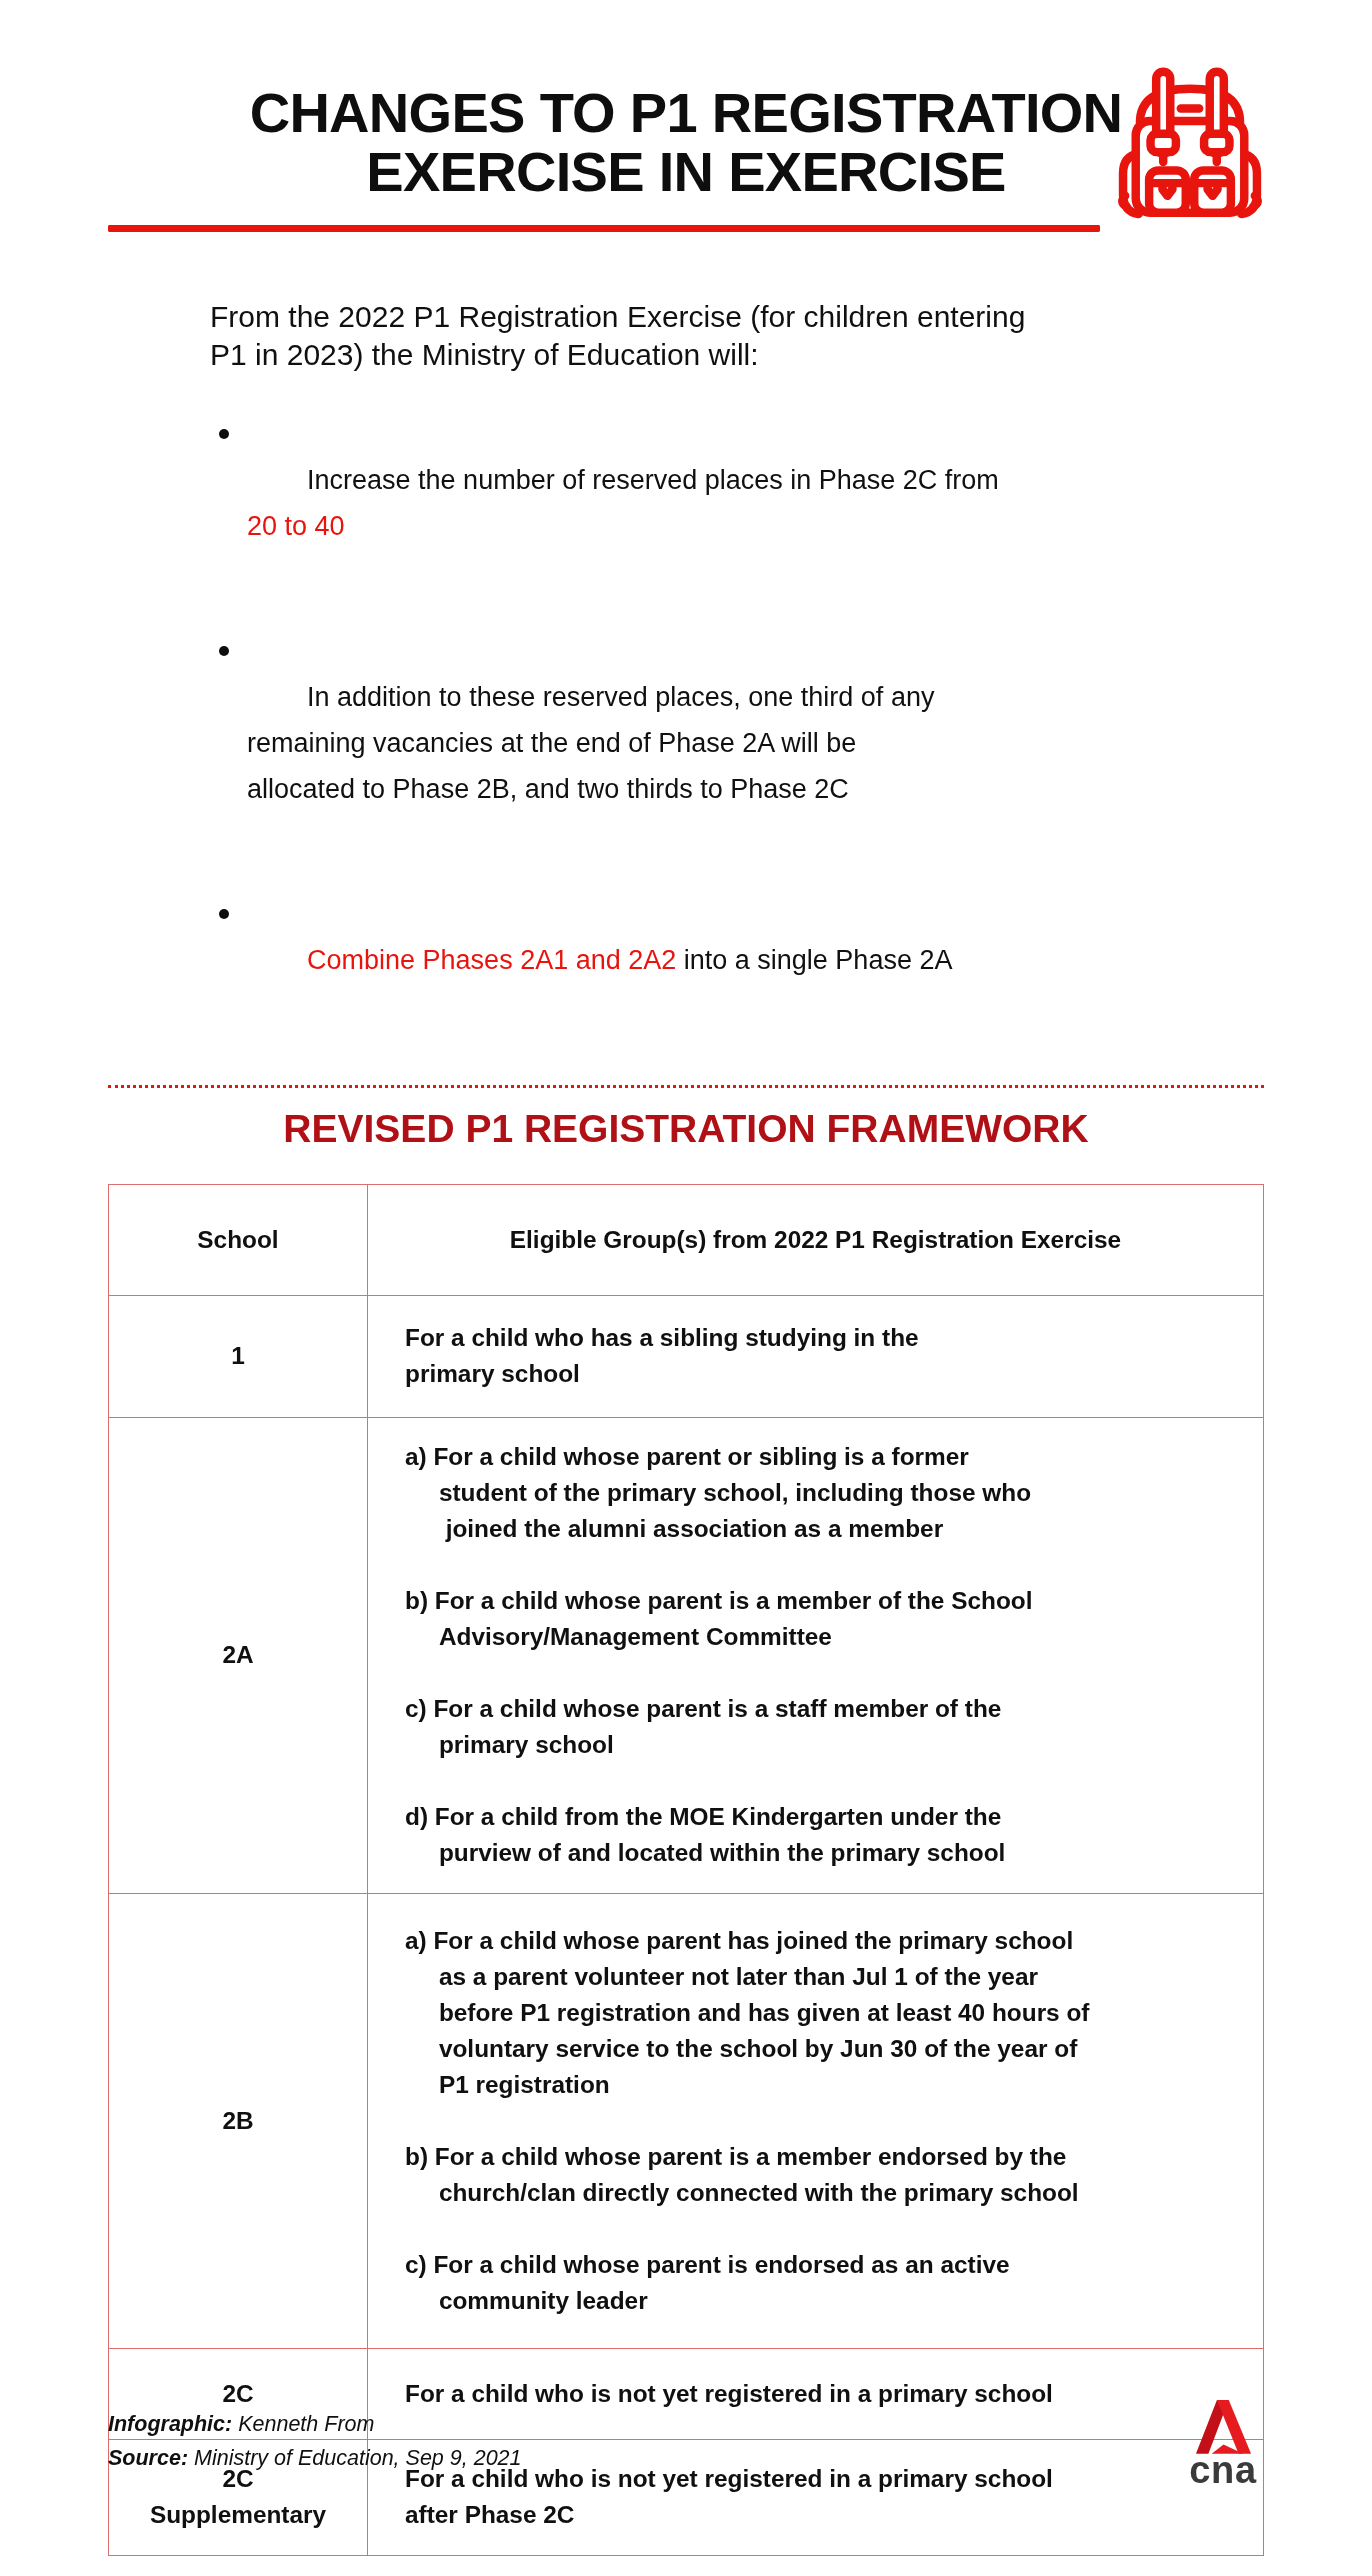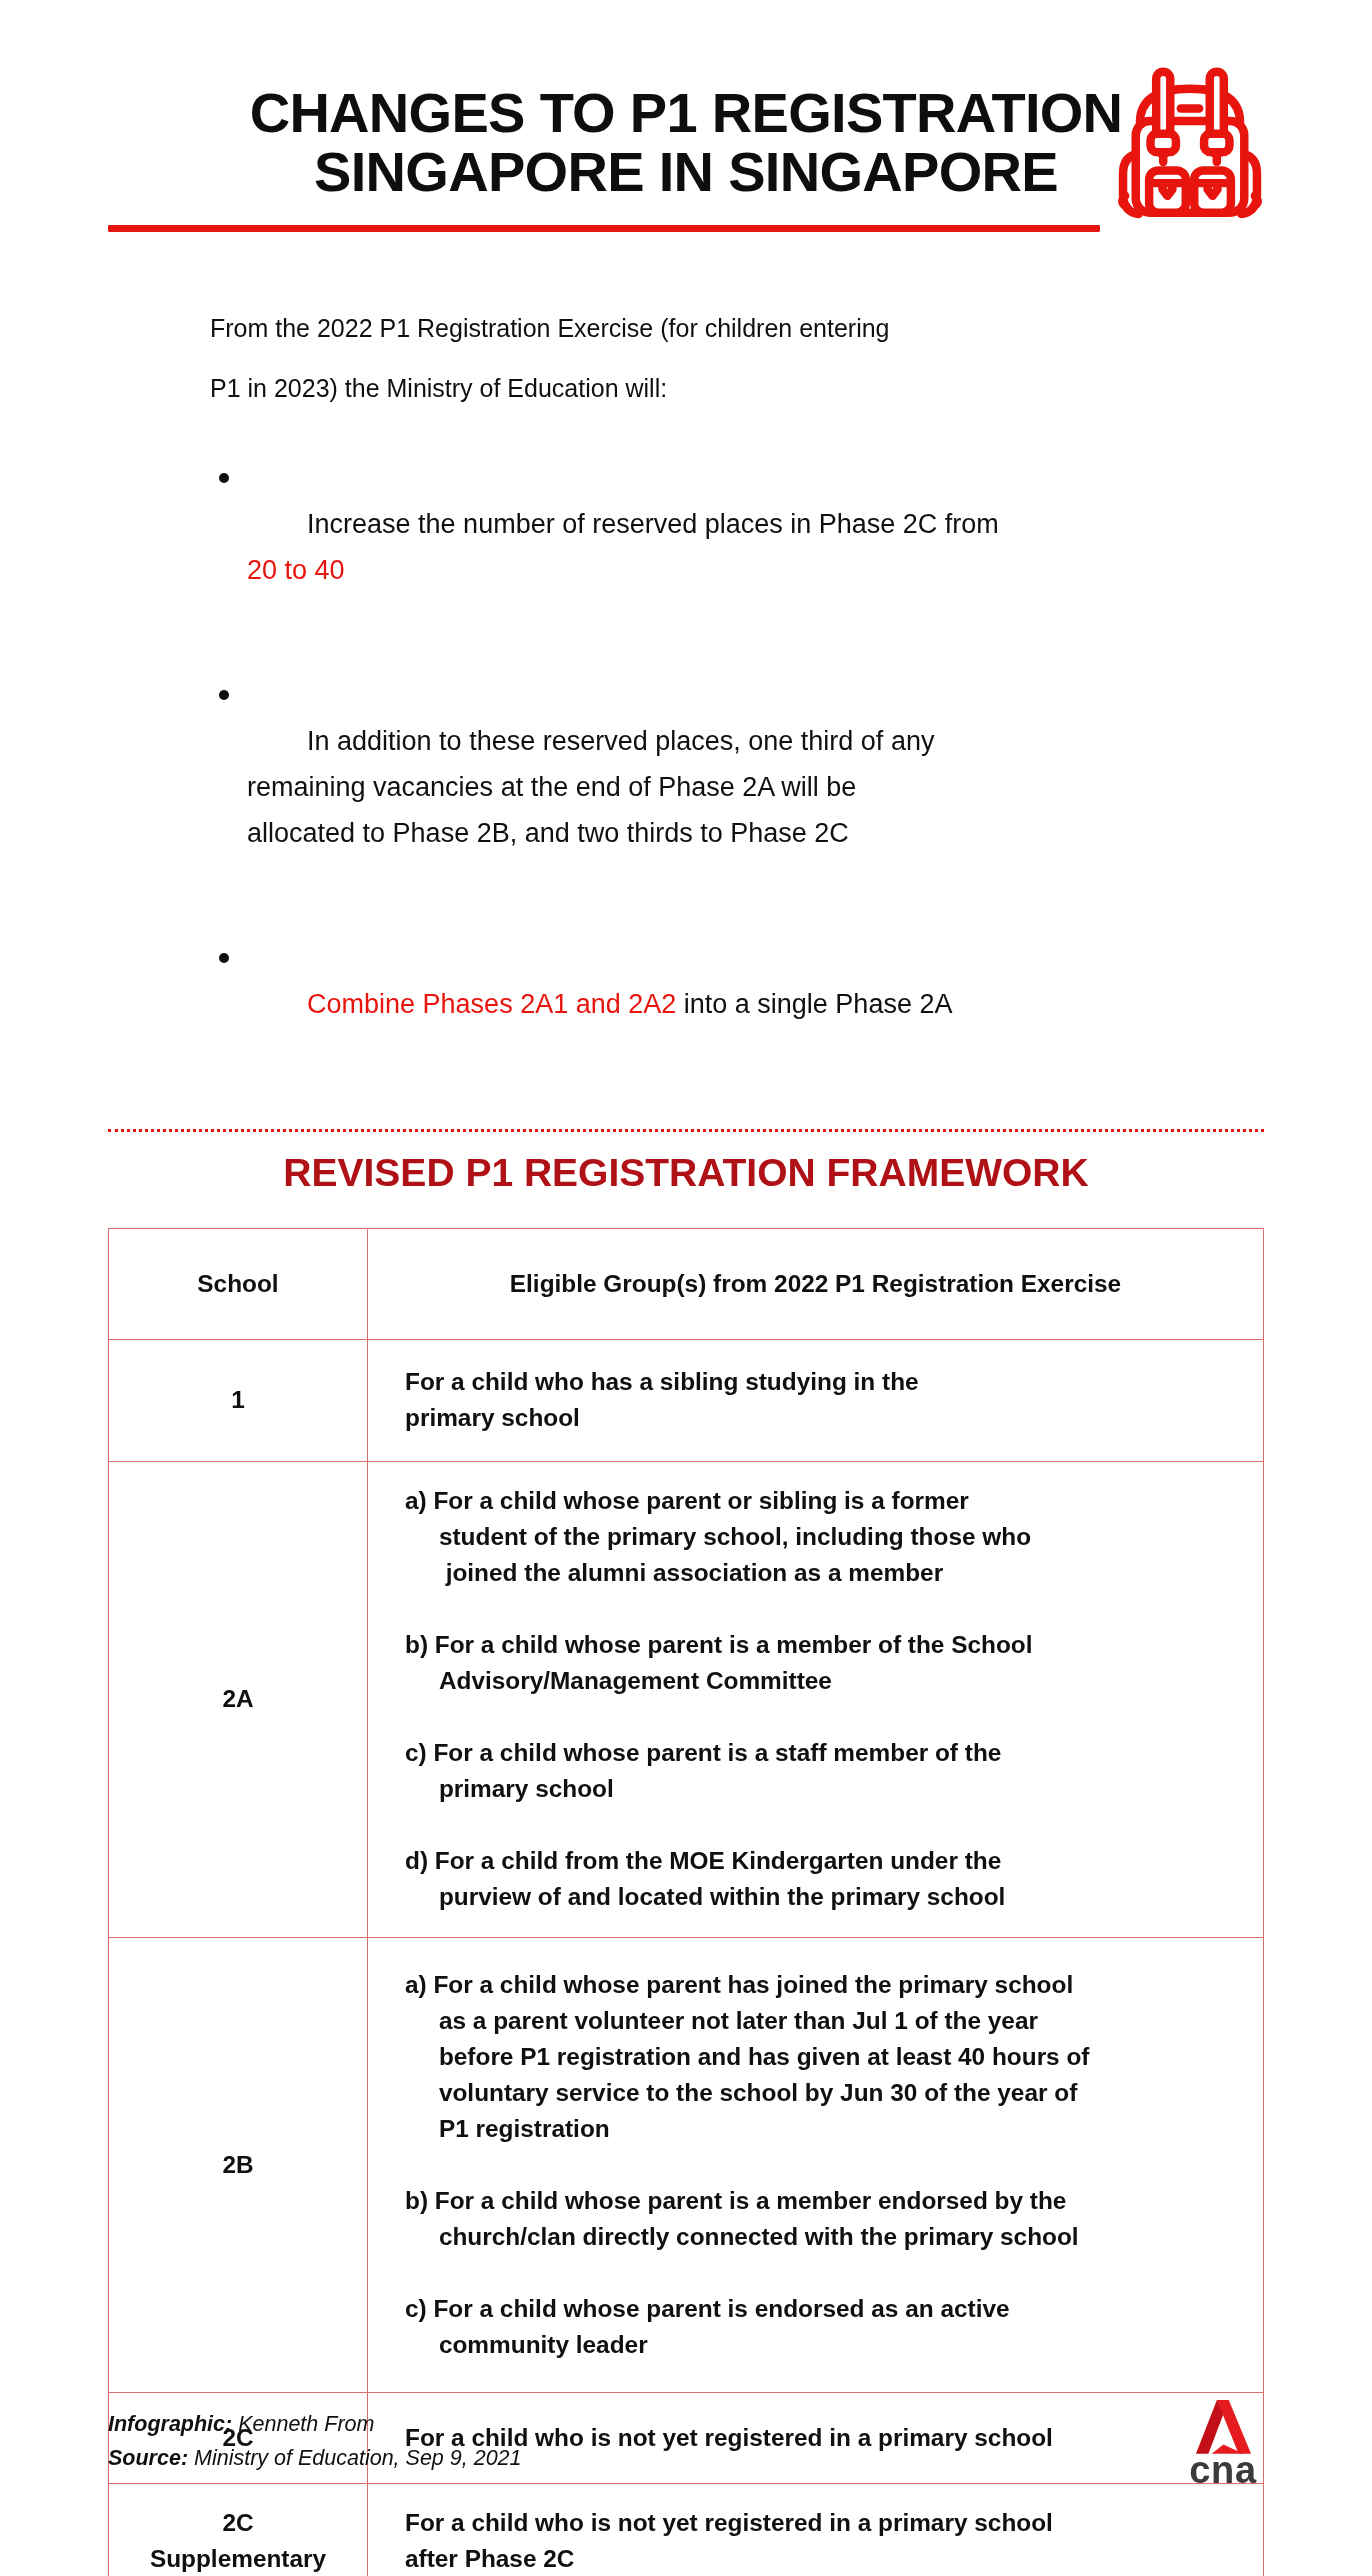--- a/index.html
+++ b/index.html
@@ -16,21 +16,21 @@
   .content{padding:0 108px;}
 
   
   .header{position:relative;padding-top:83px;text-align:center;}
   .title{font-size:56px;line-height:59px;font-weight:800;letter-spacing:-0.7px;color:#0e0e0e;}
   .title-line{display:block;}
   .title-rule{width:992px;height:6.5px;background:var(--accent);margin-top:24.4px;border-radius:1.4px;}
   .backpack{position:absolute;top:63px;right:0;width:148px;height:162px;}
 
   
-  .intro{margin:66px 0 12px 102px;font-size:25px;line-height:60px;white-space:pre-wrap;}
+  .intro{margin:66px 0 12px 102px;font-size:30px;line-height:38px;white-space:pre-wrap;}
   .bullets{list-style:none;margin:37px 0 0 102px;}
   .bullets li{position:relative;padding-left:37px;font-size:27px;line-height:46px;white-space:pre-wrap;}
   .bullets li + li{margin-top:33px;}
   .bullet-dot{position:absolute;left:8.6px;top:18px;width:10px;height:10px;border-radius:50%;background:#0e0e0e;}
   .red{color:var(--accent);}
 
   
   .dotted-divider{margin-top:56px;border-top:3.6px dotted var(--accent);width:1156px;}
   .subtitle{margin-top:19px;width:1156px;text-align:center;font-size:39px;font-weight:800;letter-spacing:0;color:var(--darkred);}
 
@@ -56,21 +56,21 @@
 </style>
 </head>
 <body>
 
 <div class="page">
   <div class="content">
 
     <div class="header">
       <h1 class="title">
         <span class="title-line">CHANGES TO P1 REGISTRATION</span>
-        <span class="title-line">SINGAPORE IN SINGAPORE</span>
+        <span class="title-line">EXERCISE IN EXERCISE</span>
       </h1>
       <div class="title-rule"></div>
 
       <svg class="backpack" viewBox="0 0 210 225" xmlns="http://www.w3.org/2000/svg">
         <g fill="none" stroke="#e8150f" stroke-width="12" stroke-linecap="round" stroke-linejoin="round">
 
           <path d="M32 126 q-22 4 -22 28 v30 q0 24 22 28"></path>
           <path d="M178 126 q22 4 22 28 v30 q0 24 -22 28"></path>
           <path d="M13 186 q-9 9 2 15"></path>
           <path d="M197 186 q9 9 -2 15"></path>

